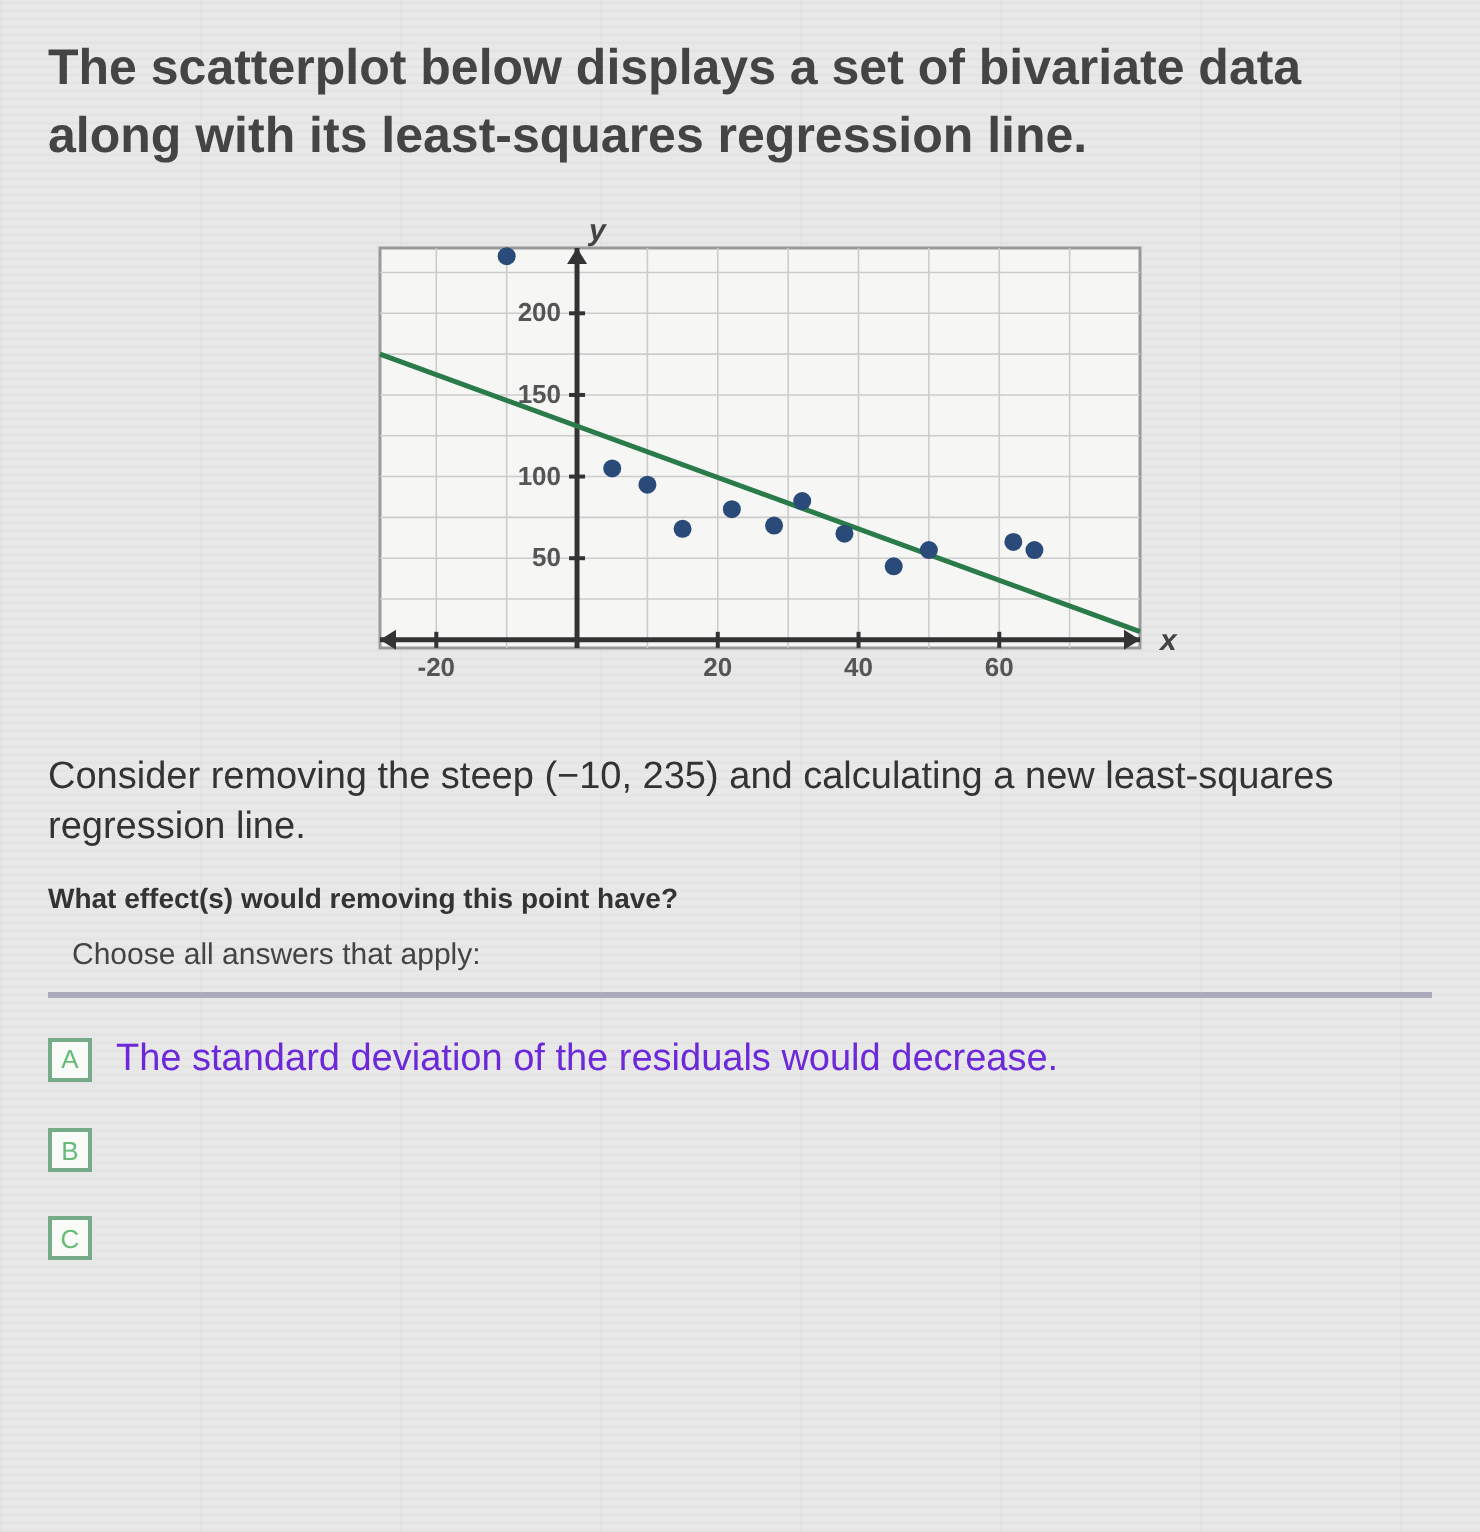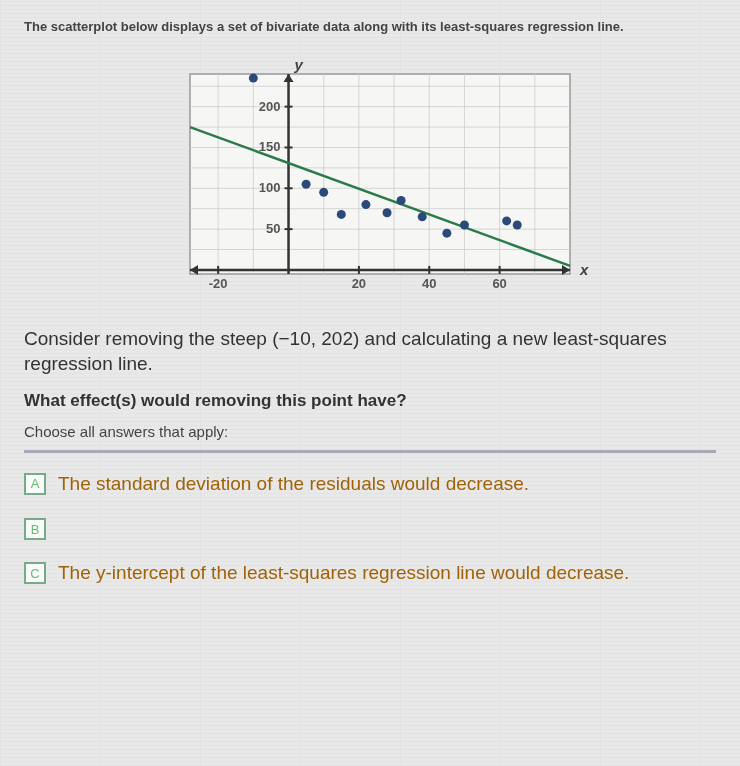--- a/index.html
+++ b/index.html
@@ -8,36 +8,36 @@
       background: #e8e8e8;
       width: 740px;
       height: 766px;
       padding: 18px 24px;
       color: #333;
       background-image:
         repeating-linear-gradient(0deg, rgba(0,0,0,0.02) 0 1px, transparent 1px 4px),
         repeating-linear-gradient(90deg, rgba(0,0,0,0.02) 0 1px, transparent 1px 100px);
       filter: blur(0.3px);
     }
-    .intro { font-size: 13px; font-weight: 700; color: #444; line-height: 1.35; margin-bottom: 18px; }
+    .intro { font-size: 25px; font-weight: 700; color: #444; line-height: 1.35; margin-bottom: 18px; }
     .chart-wrap { display: flex; justify-content: center; margin: 6px 0 22px; }
     .consider { font-size: 19px; font-weight: 400; color: #333; line-height: 1.35; margin-bottom: 14px; }
     .consider .coord { font-weight: 400; }
-    .question { font-size: 17px; font-weight: 700; color: #333; margin-bottom: 12px; }
-    .instruct { font-size: 15px; color: #444; margin-bottom: 10px; }
+    .question { font-size: 14px; font-weight: 700; color: #333; margin-bottom: 12px; }
+    .instruct { font-size: 15px; color: #444; margin-bottom: 10px; margin-left: 12px; }
     hr.sep { border: none; border-top: 3px solid #aab; margin-bottom: 18px; }
     .options { display: flex; flex-direction: column; gap: 20px; }
     .option { display: flex; align-items: flex-start; gap: 12px; }
     .checkbox {
       width: 22px; height: 22px; border: 2px solid #7a8; background: #f8fbf8;
       display: inline-flex; align-items: center; justify-content: center;
       font-size: 13px; color: #6b7; font-weight: 400; flex-shrink: 0;
       margin-top: 2px;
     }
-    .opt-text { font-size: 19px; color: #a16207; line-height: 1.35; }
+    .opt-text { font-size: 19px; color: #6d28d9; line-height: 1.35; }
   </style>
 </head>
 <body>
 
 <p class="intro">The scatterplot below displays a set of bivariate data along with its least-squares regression line.</p>
 
 <div class="chart-wrap">
   <svg id="chart-svg" width="440" height="250">
       <rect x="40" y="20" width="380" height="200" fill="#f6f6f4" stroke="#999" stroke-width="1.5"></rect>
       <line x1="68.14814814814815" y1="20" x2="68.14814814814815" y2="220" stroke="#ccc" stroke-width="0.8"></line>
@@ -93,34 +93,33 @@
       <circle cx="251.11111111111111" cy="146.53061224489795" r="4.5" fill="#2a4a7a"></circle>
       <circle cx="272.22222222222223" cy="162.85714285714286" r="4.5" fill="#2a4a7a"></circle>
       <circle cx="296.85185185185185" cy="179.18367346938777" r="4.5" fill="#2a4a7a"></circle>
       <circle cx="314.44444444444446" cy="171.0204081632653" r="4.5" fill="#2a4a7a"></circle>
       <circle cx="356.6666666666667" cy="166.9387755102041" r="4.5" fill="#2a4a7a"></circle>
       <circle cx="367.22222222222223" cy="171.0204081632653" r="4.5" fill="#2a4a7a"></circle>
     </svg>
 </div>
 
 <p class="consider">
-  <span>Consider removing the steep </span><span class="coord">(−10, 202)</span><span> and calculating a new least-squares regression line.</span>
+  <span>Consider removing the steep </span><span class="coord">(−10, 235)</span><span> and calculating a new least-squares regression line.</span>
 </p>
 
 <p class="question">What effect(s) would removing this point have?</p>
 
 <p class="instruct">Choose all answers that apply:</p>
 
 <hr class="sep">
 
 <div class="options">
   <div class="option">
     <span class="checkbox">A</span>
     <span class="opt-text">The standard deviation of the residuals would decrease.</span>
   </div>
   <div class="option">
     <span class="checkbox">B</span>
   </div>
   <div class="option">
     <span class="checkbox">C</span>
-    <span class="opt-text">The y-intercept of the least-squares regression line would decrease.</span>
   </div>
 </div>
 
 </body></html>

